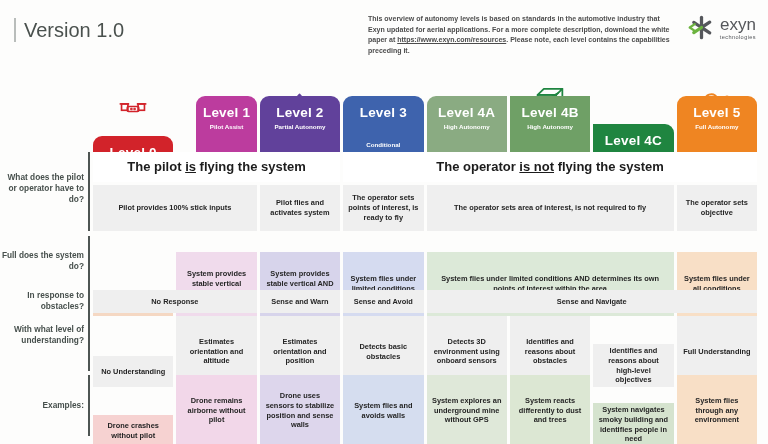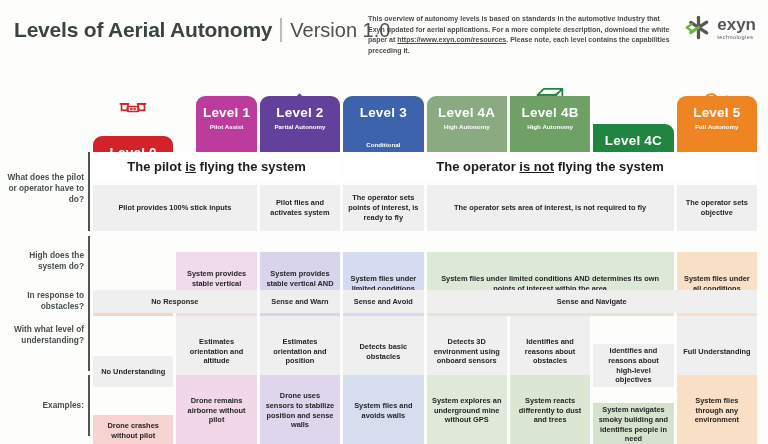--- a/index.html
+++ b/index.html
@@ -9,21 +9,21 @@
 
   
   .titlebar{position:absolute;left:14px;top:18px;display:flex;align-items:center;gap:8px;}
   .title{font-size:21px;font-weight:bold;color:#3c4441;letter-spacing:-0.2px;}
   .title-div{width:2px;height:24px;background:#b9bdbb;}
   .version{font-size:20px;font-weight:normal;color:#4a514e;}
   .desc{position:absolute;left:368px;top:14px;width:302px;font-size:7px;line-height:1.5;
         color:#4c4c4c;font-weight:bold;}
   .desc a{color:#4c4c4c;text-decoration:underline;}
   .logo{position:absolute;right:12px;top:14px;display:flex;align-items:center;gap:5px;}
-  .logo-text .brand{font-size:17px;font-weight:bold;color:#55575b;line-height:1;text-align:right;}
+  .logo-text .brand{font-size:17px;font-weight:normal;color:#55575b;line-height:1;text-align:right;}
   .logo-text .sub{font-size:5.6px;color:#55575b;letter-spacing:0.4px;margin-top:1px;}
 
   
   .rowlabel{position:absolute;left:0;width:84px;text-align:right;font-weight:bold;
             font-size:8.3px;line-height:1.32;color:#47504d;}
   .vdiv{position:absolute;left:88px;width:2px;background:#4e5553;}
 
   
   .grow{position:absolute;left:93px;width:664px;display:grid;
         grid-template-columns:repeat(8,1fr);column-gap:3px;}
@@ -49,21 +49,20 @@
   .s48{grid-column:4 / span 5;} .s57{grid-column:5 / span 3;} .s58{grid-column:5 / span 4;}
 
   svg{display:block;}
 </style>
 </head>
 <body>
 
 <div class="stage">
 
   <div class="titlebar">
-    <span class="title">Levels of Aerial Autonomy</span>
     <span class="title-div"></span>
     <span class="version">Version 1.0</span>
   </div>
 
   <div class="desc"><span>This overview of autonomy levels is based on standards in the automotive industry that Exyn updated for aerial applications. For a more complete description, download the white paper at </span><a href="#">https://www.exyn.com/resources</a><span>. Please note, each level contains the capabilities preceding it.</span></div>
 
   <div class="logo">
     <span>
       <svg width="27" height="27" viewBox="0 0 28 28" fill="none">
         <g stroke="#55575b" stroke-width="3.4" stroke-linecap="round">
@@ -79,21 +78,21 @@
         <polyline points="7,10.5 1.8,14 7,17.5" stroke="#6cb33f" stroke-width="2.4" fill="none" stroke-linecap="round" stroke-linejoin="round"></polyline>
       </svg>
     </span>
     <span class="logo-text">
       <div class="brand">exyn</div>
       <div class="sub">technologies</div>
     </span>
   </div>
 
   <div class="rowlabel" style="top:172px;">What does the pilot or operator have to do?</div>
-  <div class="rowlabel" style="top:250px;">High does the system do?</div>
+  <div class="rowlabel" style="top:250px;">Full does the system do?</div>
   <div class="rowlabel" style="top:290px;">In response to obstacles?</div>
   <div class="rowlabel" style="top:324px;">With what level of understanding?</div>
   <div class="rowlabel" style="top:400px;padding-left:36px;">Examples:</div>
 
   <div class="vdiv" style="top:152px;height:79px;"></div>
   <div class="vdiv" style="top:236px;height:135px;"></div>
   <div class="vdiv" style="top:375px;height:61px;"></div>
 
   <div class="grow" style="top:60px;height:34px;">
     <div class="icon-cell c1">

